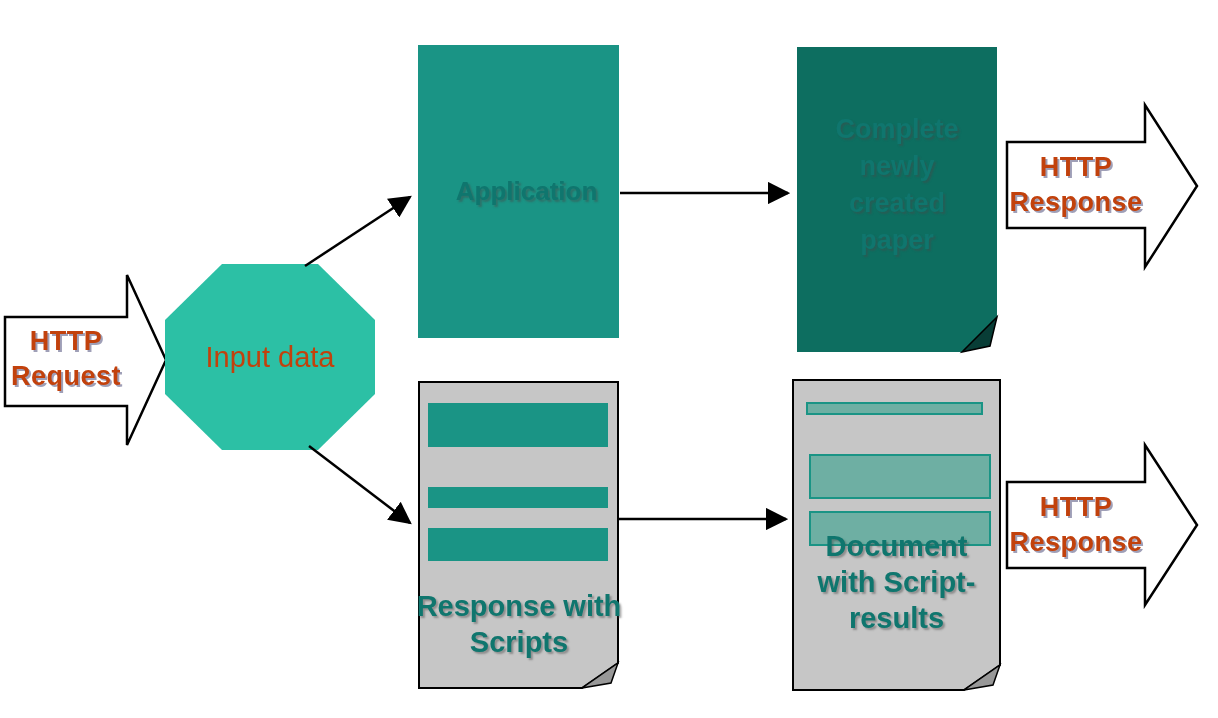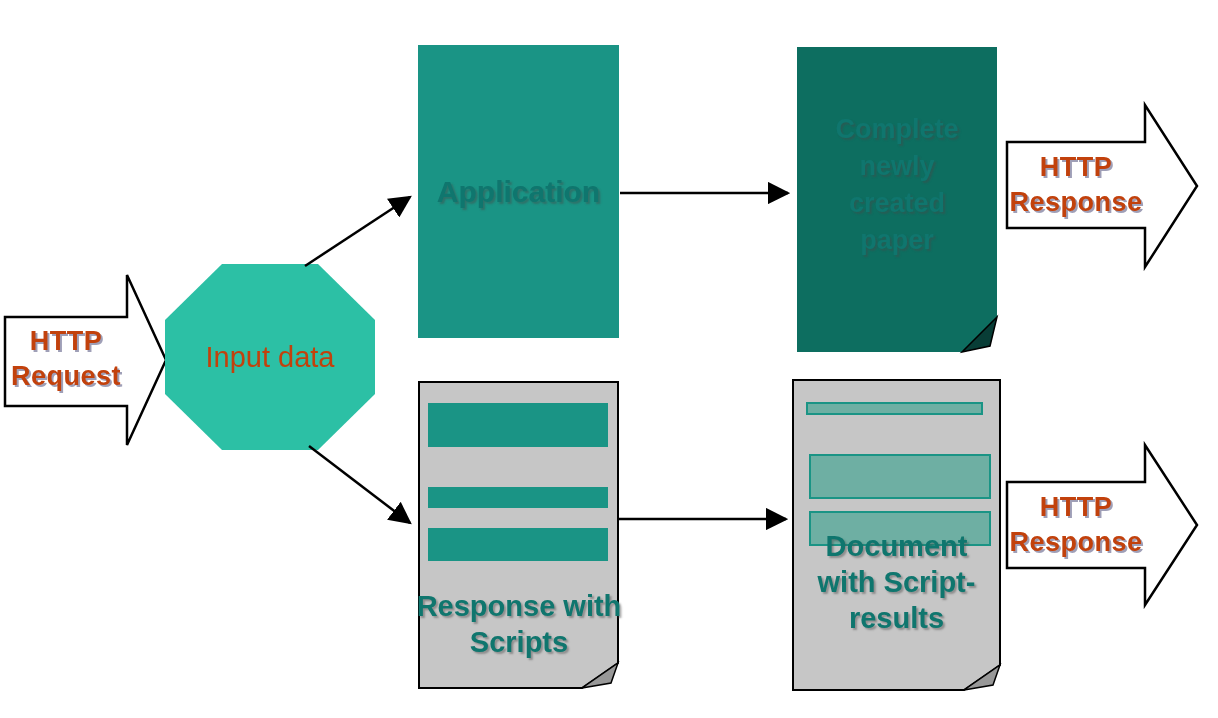--- a/index.html
+++ b/index.html
@@ -30,22 +30,23 @@
     color: #0f766e;
     text-shadow: 2px 2px 2px rgba(70, 70, 70, 0.45);
   }
   .octagon-label {
     font-weight: normal;
     font-size: 29px;
     line-height: 34px;
     text-shadow: none;
   }
   .app-label {
-    font-size: 30px;
+    font-size: 26px;
     line-height: 293px; 
+    padding-left: 8px;
   }
   .paper-label {
     font-size: 27px;
     line-height: 37px;
   }
   .doc-label {
     font-size: 29px;
     line-height: 36px;
   }
   .shape-outline { stroke: #000000; stroke-width: 2.5; }

